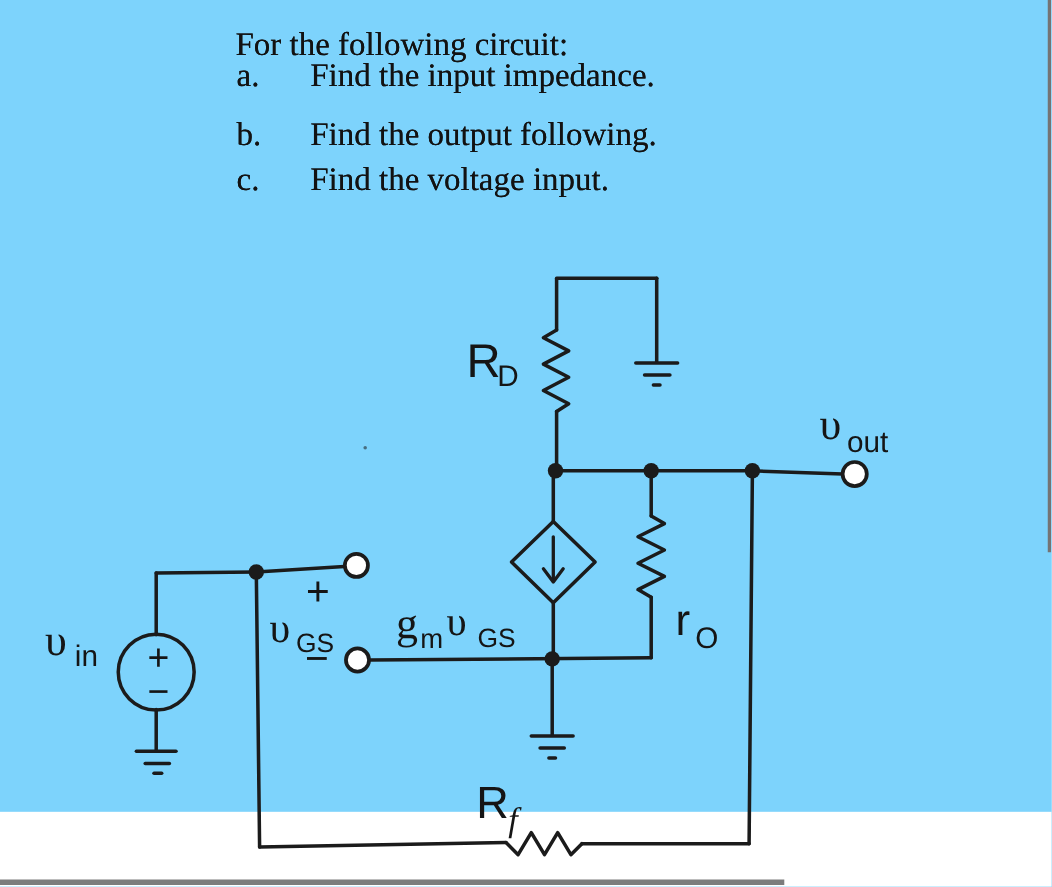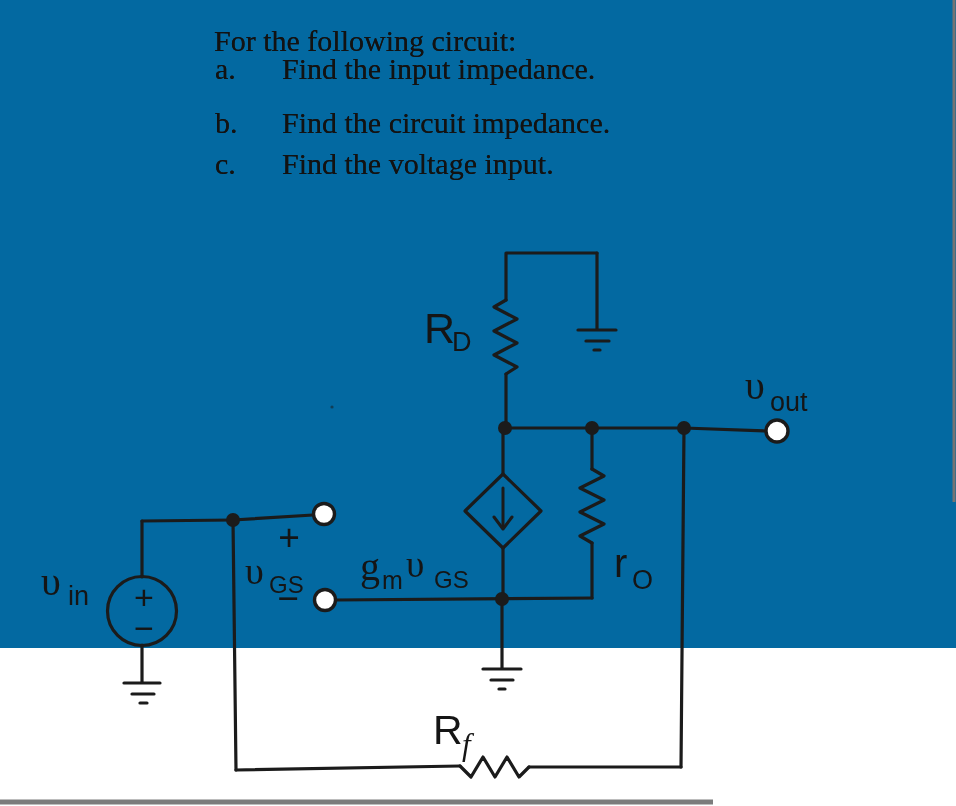--- a/index.html
+++ b/index.html
@@ -1,21 +1,21 @@
 <!DOCTYPE html>
 <html><head>
 <meta charset="utf-8">
 <style>
   html,body{margin:0;padding:0;}
   body{
     width:956px;height:806px;background:#ffffff;
     font-family:"Liberation Serif", serif;
     position:relative;overflow:hidden;
   }
-  .page{position:absolute;left:0;top:0;width:956px;height:648px;background:#0369a1;}
+  .page{position:absolute;left:0;top:0;width:956px;height:738px;background:#7dd3fc;}
   .problem{position:absolute;left:0;top:0;color:#121212;}
   .title{position:absolute;left:214px;top:24px;font-size:30px;white-space:nowrap;
          text-shadow:0 0 0.6px #1a1a1a;}
   .item{position:absolute;left:215px;font-size:30px;white-space:nowrap;
         text-shadow:0 0 0.6px #1a1a1a;}
   .item .letter{display:inline-block;width:67px;}
   .item-a{top:52px;}
   .item-b{top:106px;}
   .item-c{top:147px;}
   svg.circuit{position:absolute;left:0;top:0;}
@@ -31,21 +31,21 @@
 <body>
 
 <div class="page">
 
   <div class="problem">
     <div class="title">For the following circuit:</div>
     <div class="item item-a">
       <span class="letter">a.</span><span>Find the input impedance.</span>
     </div>
     <div class="item item-b">
-      <span class="letter">b.</span><span>Find the circuit impedance.</span>
+      <span class="letter">b.</span><span>Find the output following.</span>
     </div>
     <div class="item item-c">
       <span class="letter">c.</span><span>Find the voltage input.</span>
     </div>
   </div>
 
   <svg class="circuit" width="956" height="806" viewBox="0 0 956 806" xmlns="http://www.w3.org/2000/svg">
 
     <g>
       <polyline class="ink" points="507,253 597,253"></polyline>

